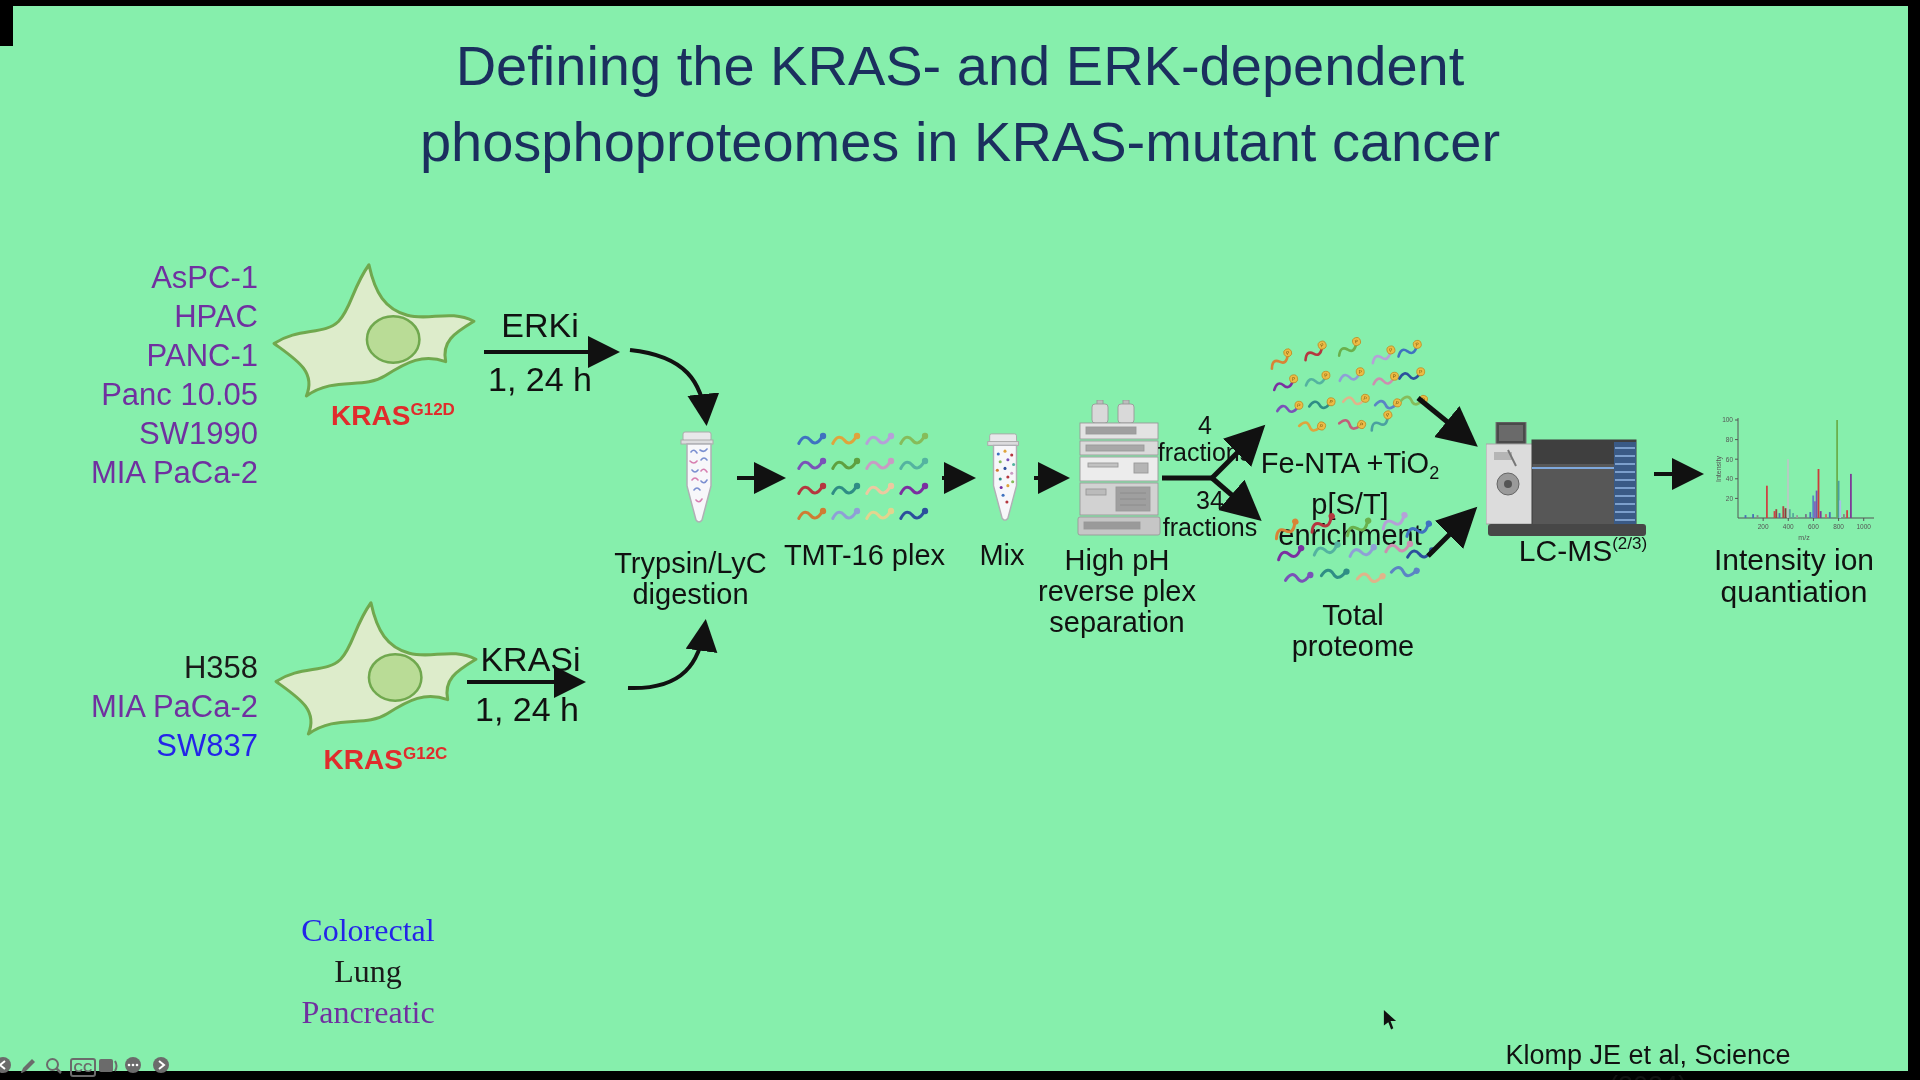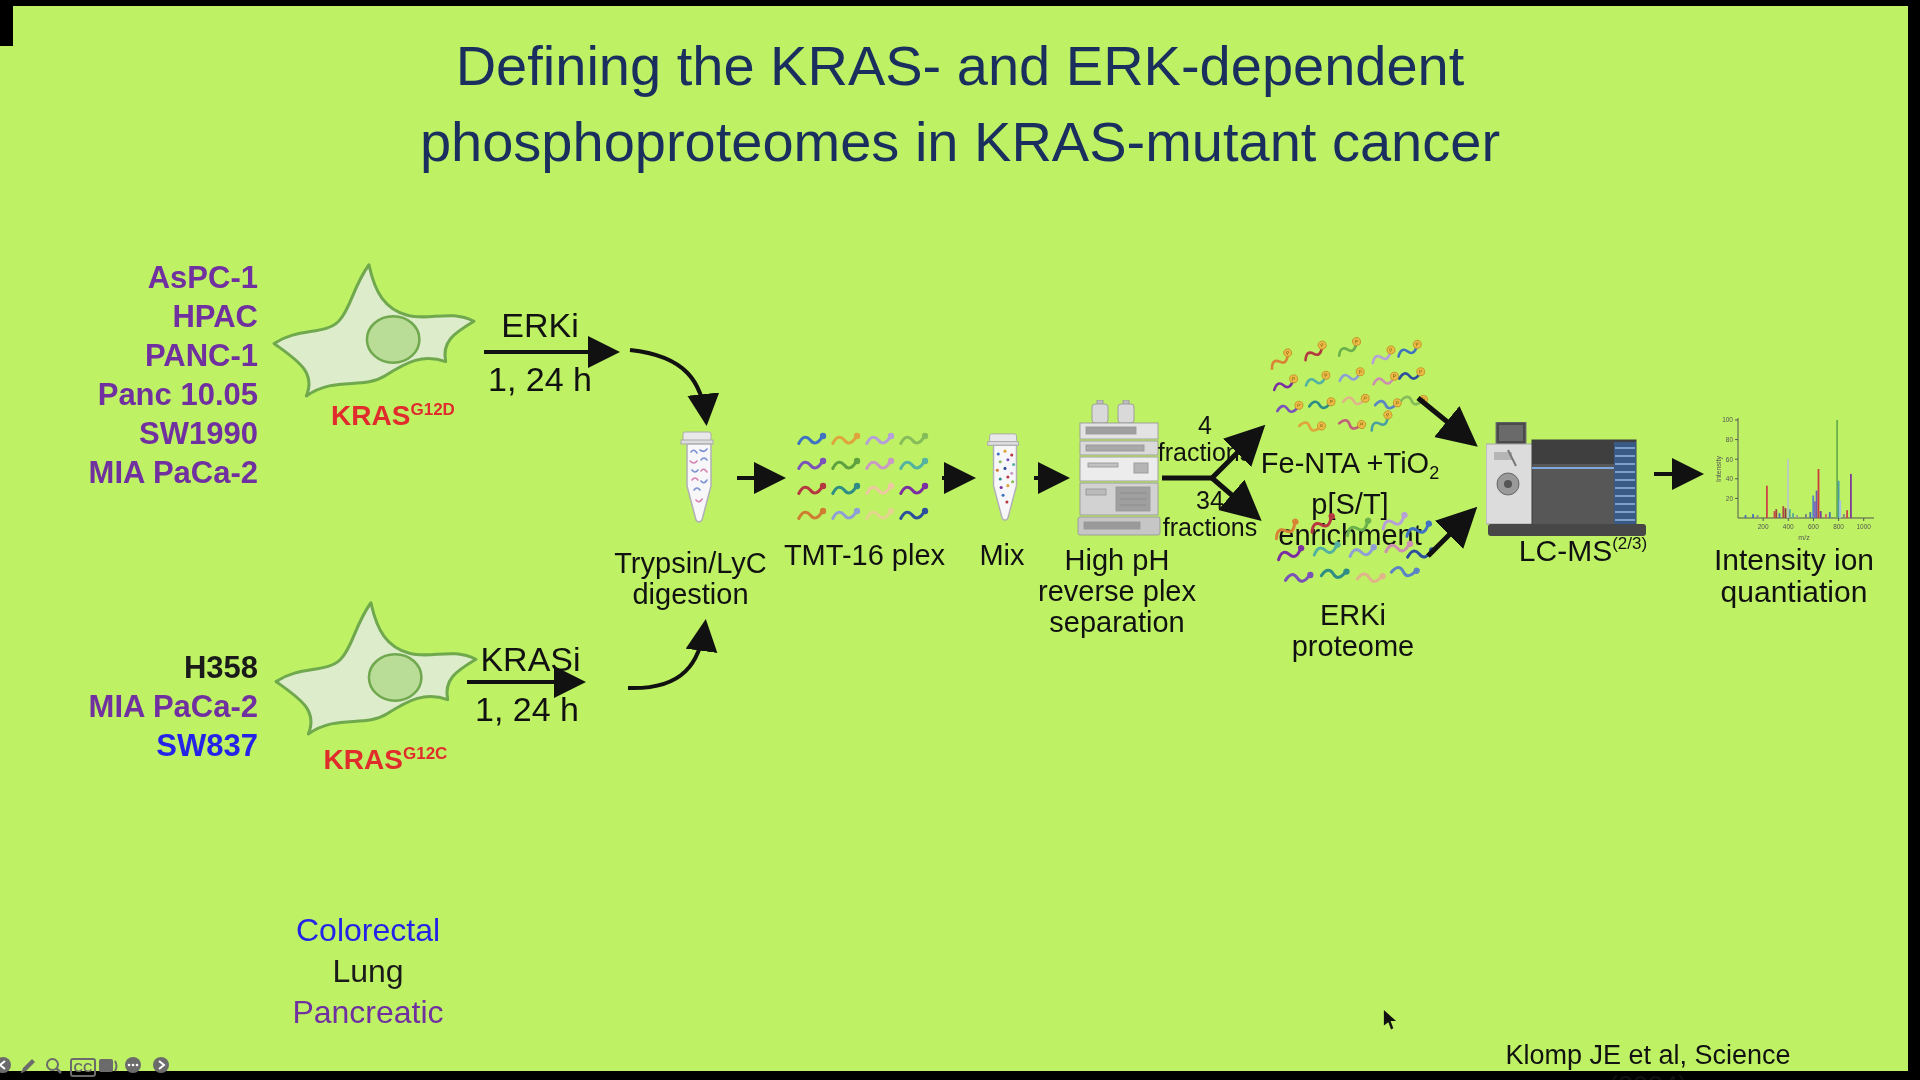--- a/index.html
+++ b/index.html
@@ -1,22 +1,22 @@
 <!DOCTYPE html>
 <html><head>
 <meta charset="utf-8">
 <style>
   html,body{margin:0;padding:0;background:#ffffff;}
-  .stage{position:relative;width:1920px;height:1080px;background:#bef264;overflow:hidden;
+  .stage{position:relative;width:1920px;height:1080px;background:#86efac;overflow:hidden;
          font-family:"Liberation Sans",sans-serif;color:#1a1a1a;}
   .abs{position:absolute;}
   .ctr{text-align:center;}
   .rgt{text-align:right;}
   .title{font-size:56px;line-height:76px;color:#1b2f5e;letter-spacing:0px;}
-  .cell-lines{font-size:31px;line-height:39px;font-weight:700;}
+  .cell-lines{font-size:31px;line-height:39px;font-weight:400;}
   .kras{font-size:28px;font-weight:700;color:#e02c2c;}
   .kras sup{font-size:17px;}
   .drug{font-size:34px;color:#111;}
   .dur{font-size:34px;color:#111;}
   .wlabel{font-size:29px;line-height:31px;color:#111;}
   .frac{font-size:25px;line-height:27px;color:#111;}
   .sub2{font-size:18px;vertical-align:-6px;}
   .sup23{font-size:17px;vertical-align:12px;}
   .legend{font-size:32px;line-height:41px;}
   .cite{font-size:27px;color:#111;}
@@ -491,21 +491,21 @@
     <circle cx="29.5" cy="6.5" r="3.6" fill="#e0b48a"></circle>
         </svg>
       </span>
       <span class="sqitem" style="left: 118px; top: 50px; transform: rotate(14deg);">
         <svg width="30" height="20" viewBox="0 0 34 22" style="overflow:visible">
     <path d="M2 15 Q8 3 15 11 Q21 19 28 8" fill="none" stroke="#5b84c4" stroke-width="3.4" stroke-linecap="round"></path>
     <circle cx="29.5" cy="6.5" r="3.6" fill="#5b84c4"></circle>
         </svg>
       </span>
     </div>
-  <div class="abs ctr wlabel" style="left:1258px;top:600px;width:190px;">ERKi proteome</div>
+  <div class="abs ctr wlabel" style="left:1258px;top:600px;width:190px;">Total proteome</div>
 
   <svg class="abs" style="left:1486px;top:422px;" width="164" height="114" viewBox="0 0 164 114">
     <rect x="10" y="0" width="30" height="24" fill="#4a4a4a" stroke="#777"></rect>
     <rect x="13" y="3" width="24" height="16" fill="#6a6a6a"></rect>
     <rect x="0" y="22" width="48" height="80" fill="#dcdcdc" stroke="#a5a5a5"></rect>
     <rect x="8" y="30" width="18" height="8" fill="#b5b5b5"></rect>
     <circle cx="22" cy="62" r="11" fill="#9a9a9a" stroke="#666"></circle>
     <circle cx="22" cy="62" r="4" fill="#555"></circle>
     <path d="M22,28 L30,44" stroke="#777" stroke-width="2" fill="none"></path>
     <rect x="46" y="18" width="104" height="86" fill="#575757" stroke="#3d3d3d"></rect>
@@ -582,21 +582,21 @@
       <rect x="127.3" y="94.4" width="1.8" height="17.6" fill="#a9c0e8"></rect>
       <rect x="131.0" y="108.1" width="1.8" height="3.9" fill="#888888"></rect>
       <rect x="134.2" y="104.2" width="1.8" height="7.8" fill="#cc4444"></rect>
       <rect x="138.0" y="67.9" width="1.8" height="44.1" fill="#7d3c98"></rect>
     </svg>
   <div class="abs ctr wlabel" style="left:1698px;top:544px;width:192px;font-size:30px;line-height:32px;">
     <div>Intensity ion</div>
     <div>quantiation</div>
   </div>
 
-  <div class="abs ctr legend" style="left:278px;top:910px;width:180px;">
+  <div class="abs ctr legend" style="left:278px;top:910px;width:180px;font-family:Liberation Serif, serif;">
       <div style="color: rgb(36, 36, 232);">Colorectal</div>
       <div style="color: rgb(26, 26, 26);">Lung</div>
       <div style="color: rgb(112, 48, 160);">Pancreatic</div>
     </div>
 
   <div class="abs ctr cite" style="left:1468px;top:1040px;width:360px;">Klomp JE et al, Science (2024)</div>
 
   <svg class="abs" style="left:0;top:0;" width="1920" height="1080" viewBox="0 0 1920 1080">
     <defs>
       <marker id="ah" markerWidth="9" markerHeight="9" refX="6.5" refY="4" orient="auto">

